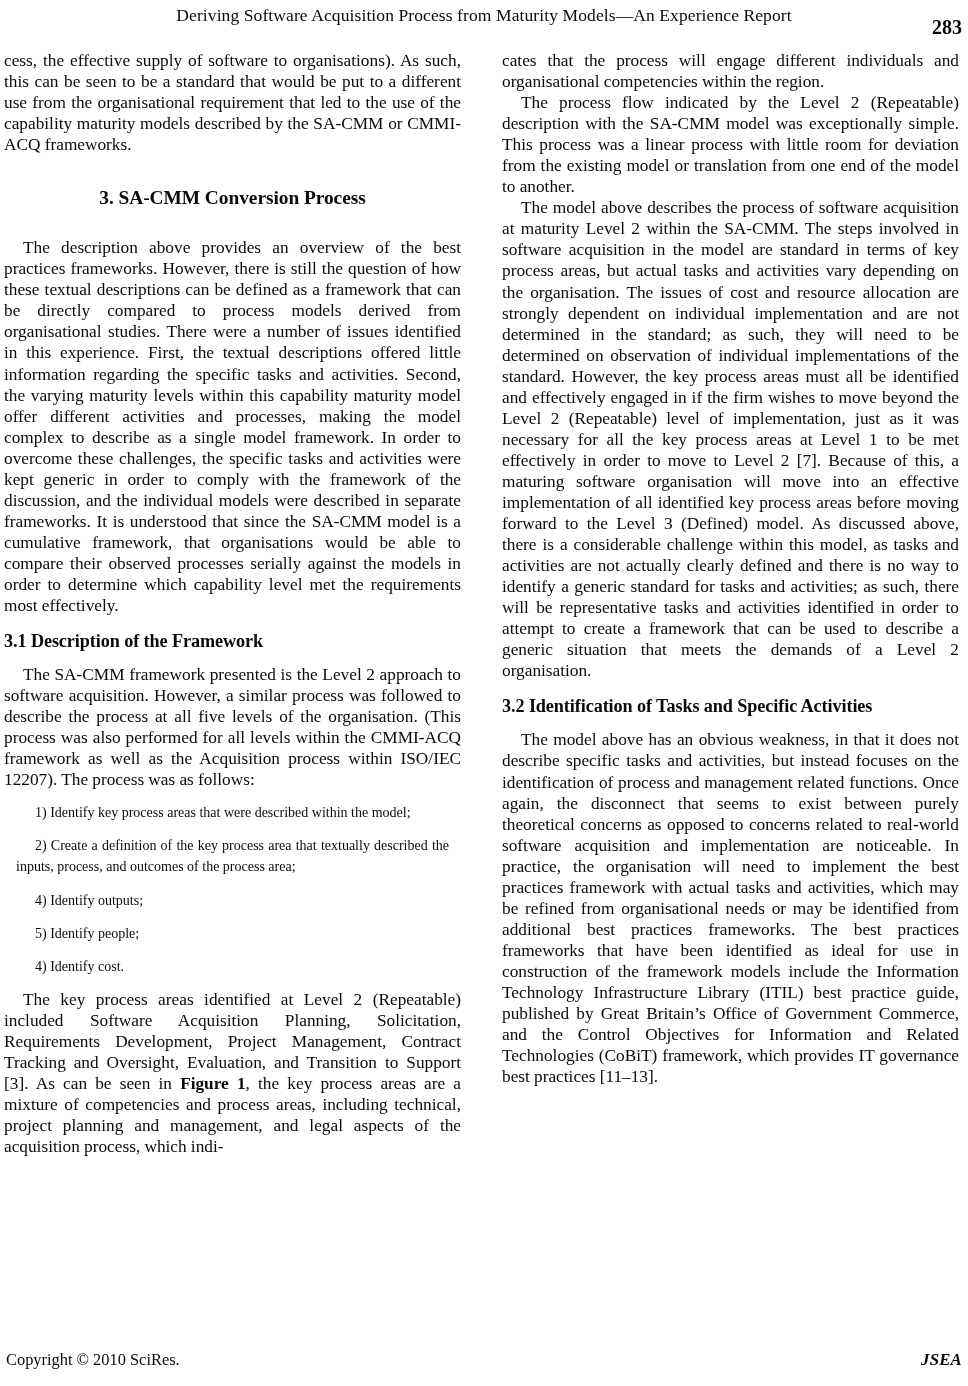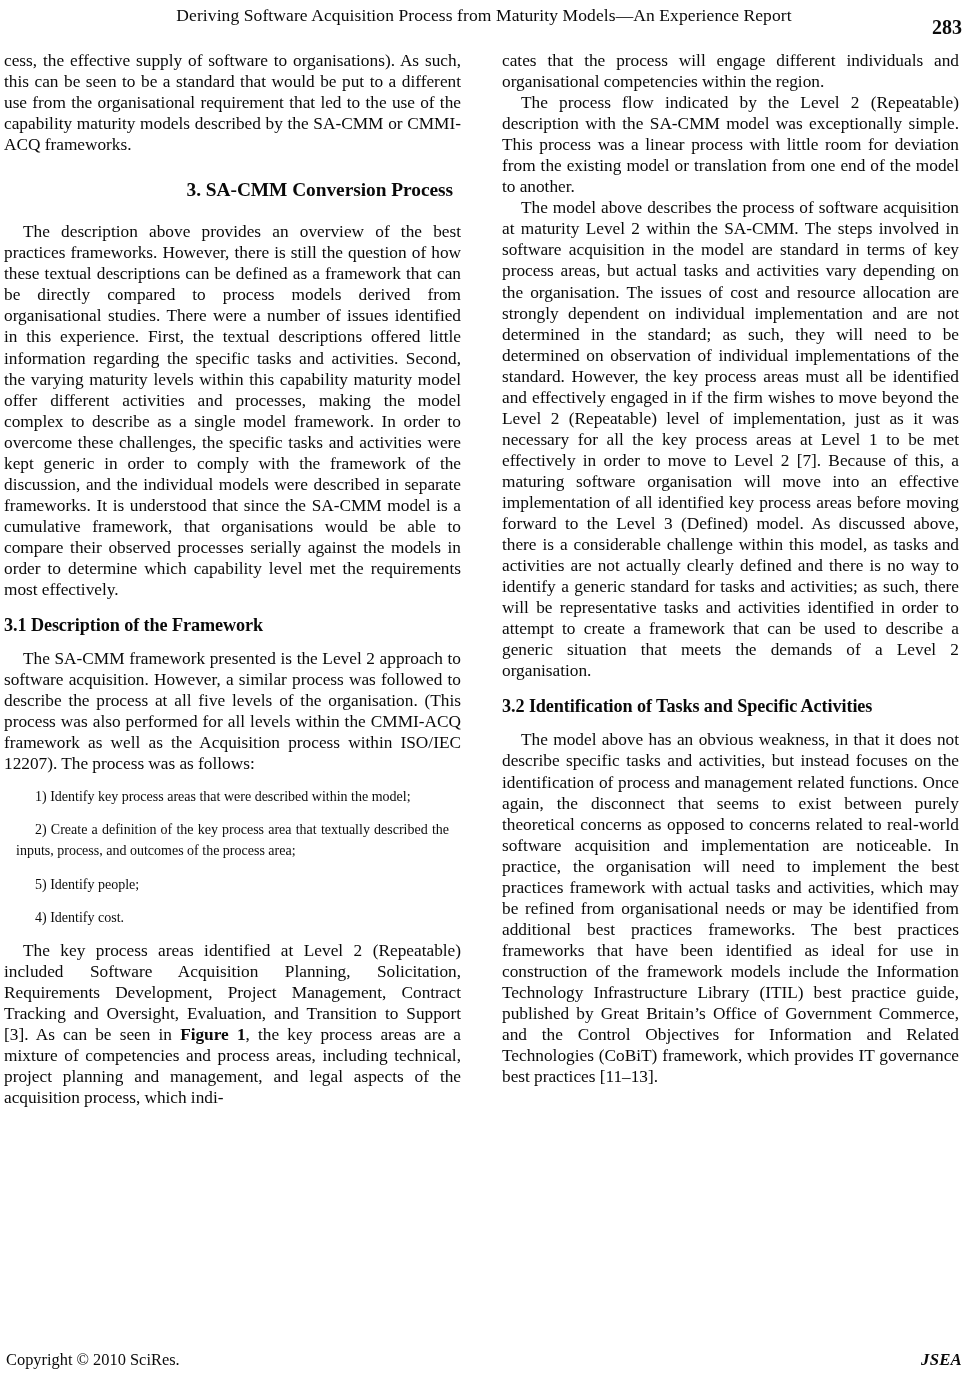--- a/index.html
+++ b/index.html
@@ -80,25 +80,25 @@
   p.li {
     margin: 12px;
     font-size: 14px;
     line-height: 21.05px;
     text-align: justify;
     text-indent: 19px;
   }
   p.li.flush { text-align: left; }
 
   h2.hd {
-    margin: 8px;
+    margin: 16px;
     font-size: 19.4px;
     line-height: 21px;
     font-weight: bold;
-    text-align: right;
+    text-align: center;
     letter-spacing: -0.05px;
   }
   h3.hd3 {
     margin: 0;
     font-size: 18.2px;
     line-height: 21px;
     font-weight: bold;
     text-align: left;
     letter-spacing: -0.1px;
   }
@@ -154,20 +154,21 @@
       <p class="tx indent">The description above provides an overview of the best practices frameworks. However, there is still the question of how these textual descriptions can be defined as a framework that can be directly compared to process models derived from organisational studies. There were a number of issues identified in this experience. First, the textual descriptions offered little information regarding the specific tasks and activities. Second, the varying maturity levels within this capability maturity model offer different activities and processes, making the model complex to describe as a single model framework. In order to overcome these challenges, the specific tasks and activities were kept generic in order to comply with the framework of the discussion, and the individual models were described in separate frameworks. It is understood that since the SA-CMM model is a cumulative framework, that organisations would be able to compare their observed processes serially against the models in order to determine which capability level met the requirements most effectively.</p>
 
       <div class="sp-before-h3"></div>
       <h3 class="hd3">3.1 Description of the Framework</h3>
       <div class="sp-after-h3"></div>
 
       <p class="tx indent">The SA-CMM framework presented is the Level 2 approach to software acquisition. However, a similar process was followed to describe the process at all five levels of the organisation. (This process was also performed for all levels within the CMMI-ACQ framework as well as the Acquisition process within ISO/IEC 12207). The process was as follows:</p>
 
       <p class="li">1) Identify key process areas that were described within the model;</p>
       <p class="li">2) Create a definition of the key process area that textually described the inputs, process, and outcomes of the process area;</p>
+      <p class="li flush">4) Identify outputs;</p>
       <p class="li flush">5) Identify people;</p>
       <p class="li flush">4) Identify cost.</p>
 
       <p class="tx indent"><span>The key process areas identified at Level 2 (Repeatable) included Software Acquisition Planning, Solicitation, Requirements Development, Project Management, Contract Tracking and Oversight, Evaluation, and Transition to Support [3]. As can be seen in </span><b class="fig">Figure 1</b><span>, the key process areas are a mixture of competencies and process areas, including technical, project planning and management, and legal aspects of the acquisition process, which indi-</span></p>
 
     </div>
 
     <div class="col">
 
       <p class="tx noindent">cates that the process will engage different individuals and organisational competencies within the region.</p>

